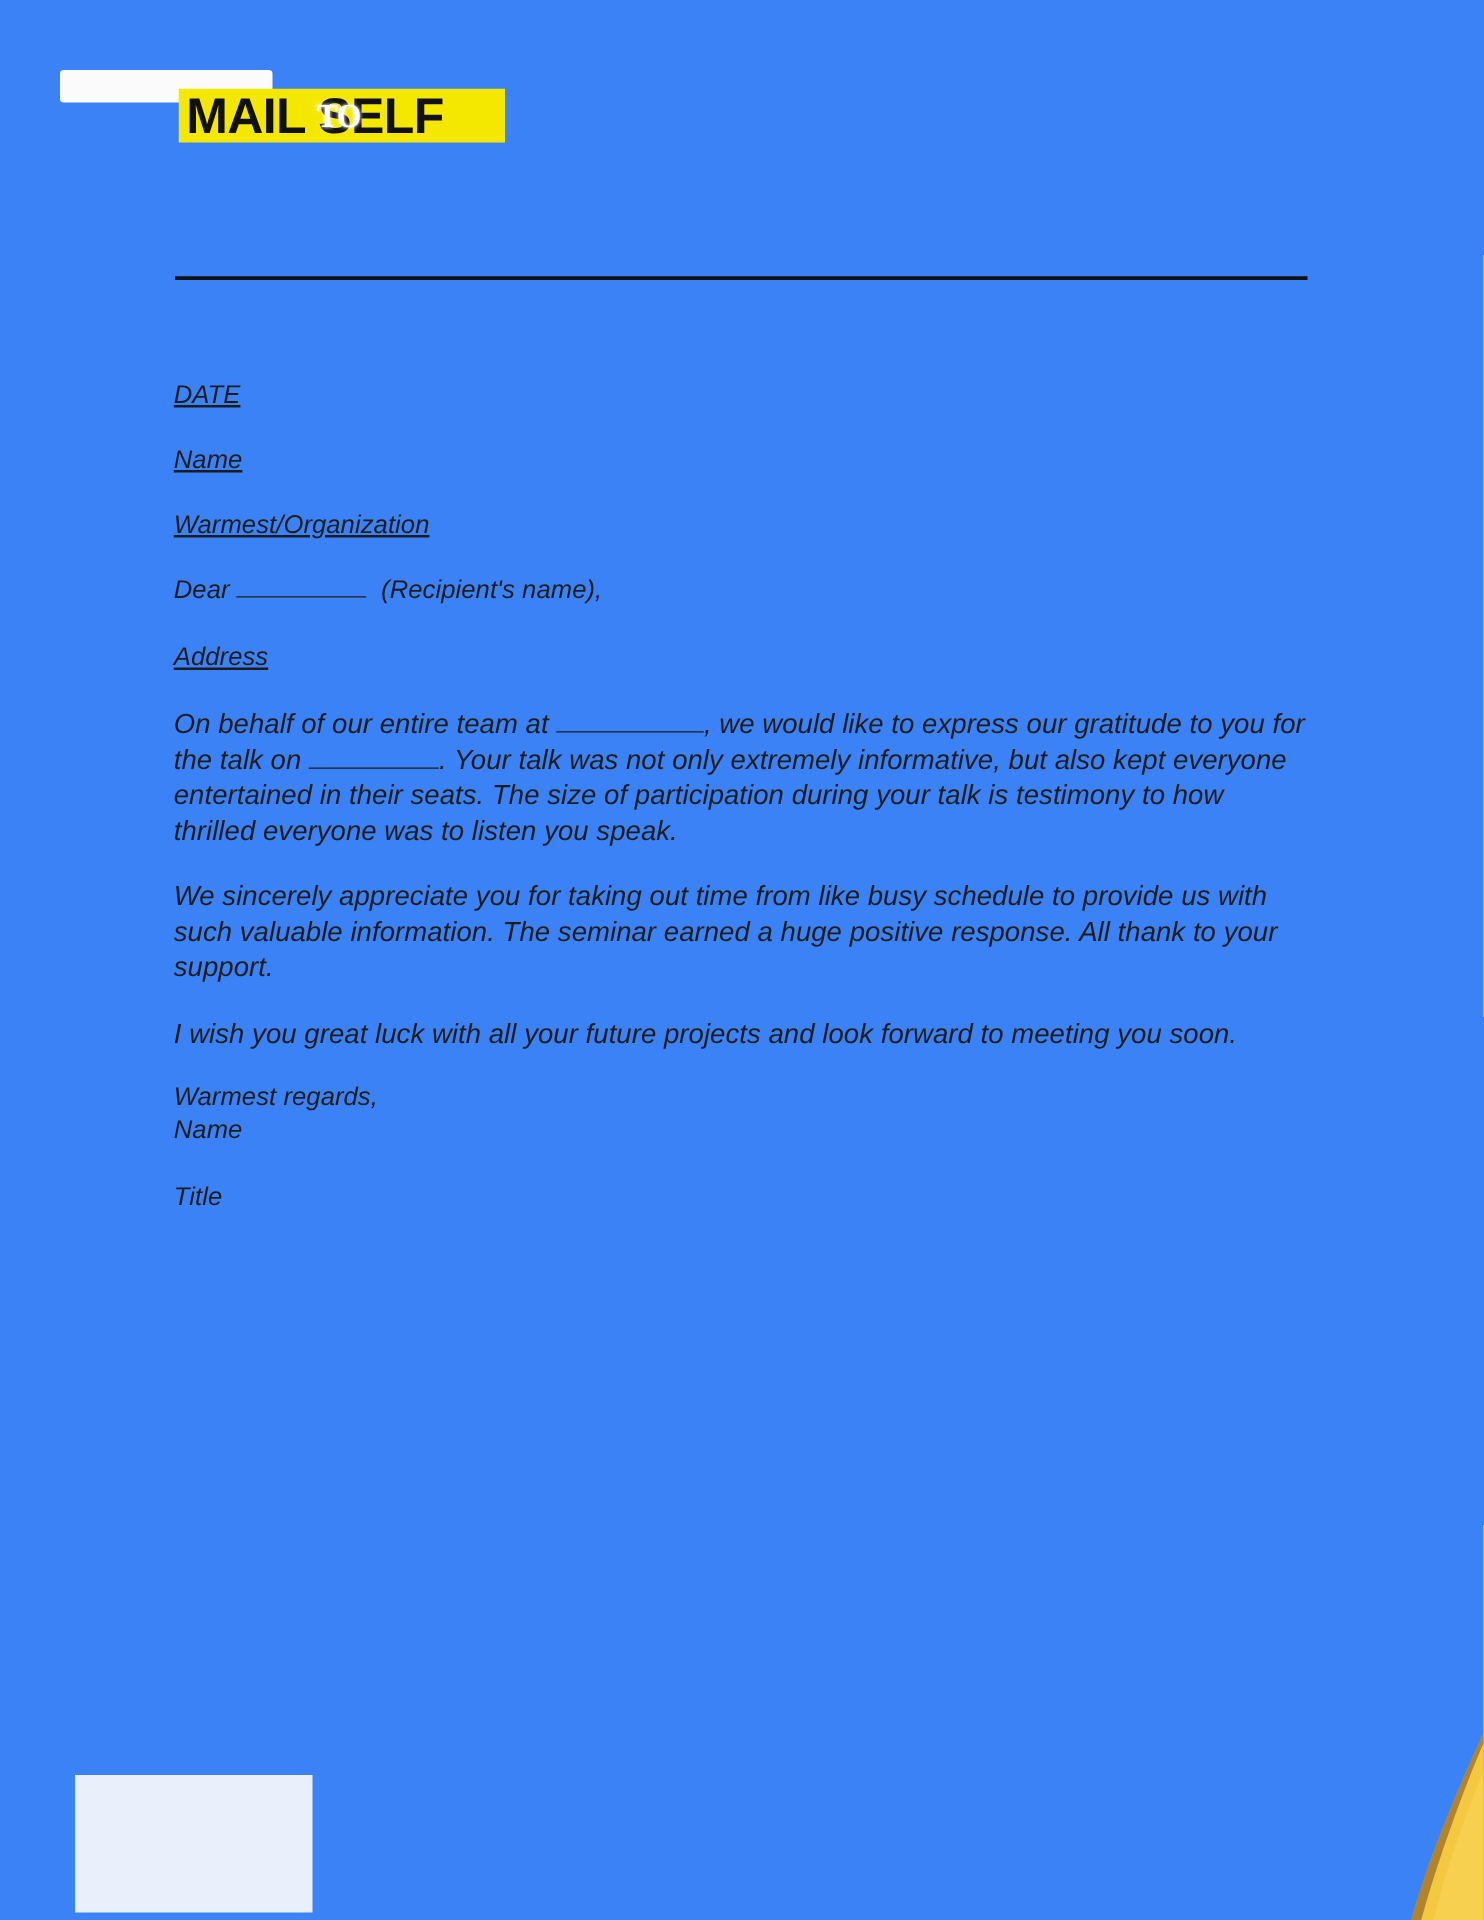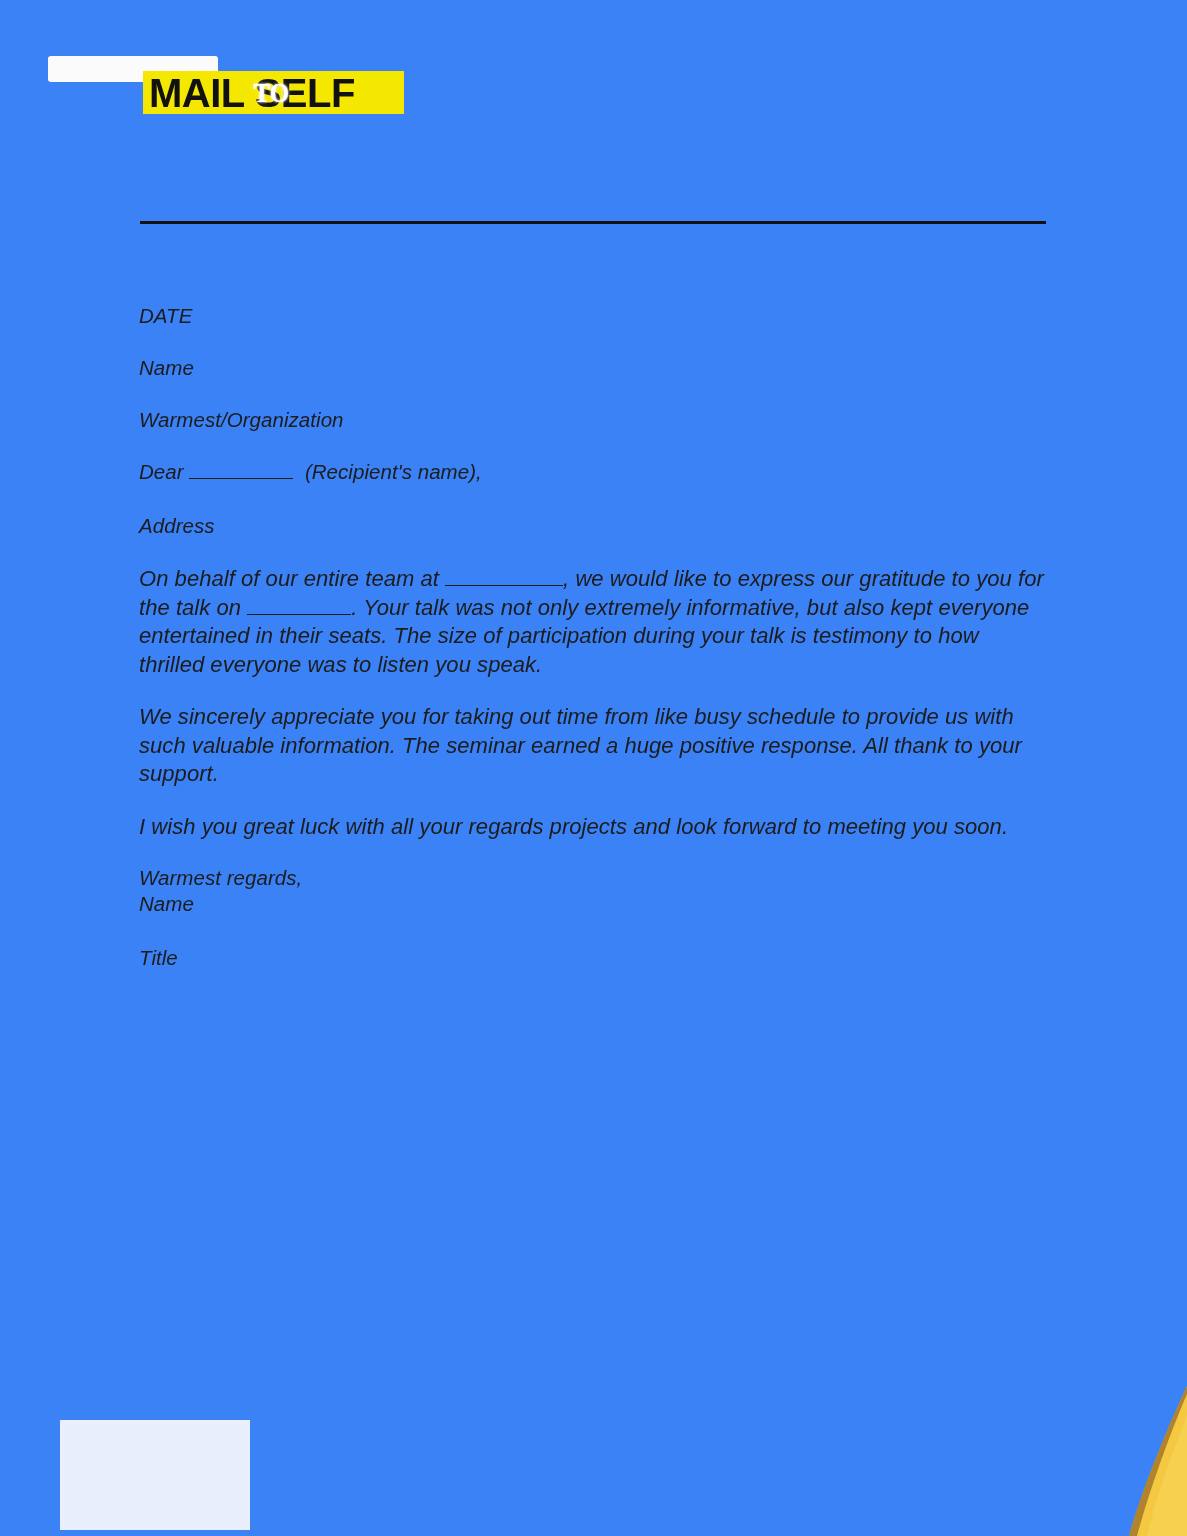--- a/index.html
+++ b/index.html
@@ -100,21 +100,21 @@
     top: 303px;
     width: 908px;
   }
   .ln {
     font-style: italic;
     font-size: 20.5px;
     line-height: 26px;
     color: #1c1c1c;
     letter-spacing: 0.05px;
   }
-  .field-line { margin-bottom: 26px; }
+  .field-line { margin-bottom: 26px; text-decoration: underline; }
   .field-line:last-child { margin-bottom: 0; }
 
   .para {
     font-style: italic;
     font-size: 22px;
     line-height: 28.5px;
     color: #1c1c1c;
     margin: 0 0 24px 0;
     text-align: left;
     letter-spacing: 0.05px;
@@ -170,21 +170,21 @@
     <div class="ln field-line">Warmest/Organization</div>
 
     <div class="ln salutation"><span>Dear</span><span>&nbsp;</span><span class="blank blank-sm"></span><span>&nbsp;&nbsp;</span><span>(Recipient's name),</span></div>
 
     <div class="ln field-line">Address</div>
 
     <p class="para"><span>On behalf of our entire team at </span><span class="blank blank-md"></span><span>, we would like to express our gratitude to you for the talk on </span><span class="blank blank-sm"></span><span>. Your talk was not only extremely informative, but also kept everyone entertained in their seats. The size of participation during your talk is testimony to how thrilled everyone was to listen you speak.</span></p>
 
     <p class="para">We sincerely appreciate you for taking out time from like busy schedule to provide us with such valuable information. The seminar earned a huge positive response. All thank to your support.</p>
 
-    <p class="para">I wish you great luck with all your regards projects and look forward to meeting you soon.</p>
+    <p class="para">I wish you great luck with all your future projects and look forward to meeting you soon.</p>
 
     <div class="sig-block">
       <div class="ln sig-line">Warmest regards,</div>
       <div class="ln sig-line">Name</div>
       <div class="ln sig-line">Title</div>
     </div>
 
   </div>
 
   <div class="corner-swoosh">

